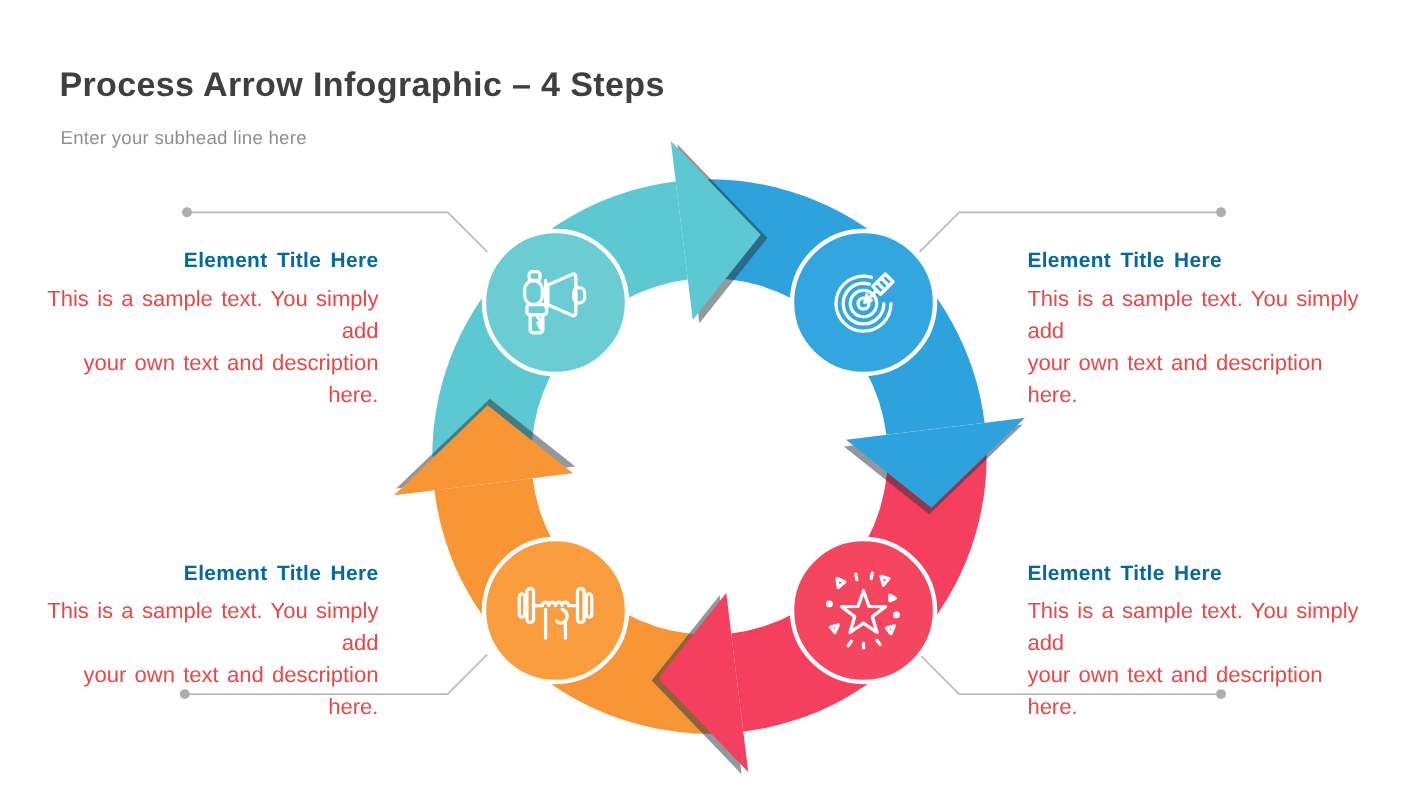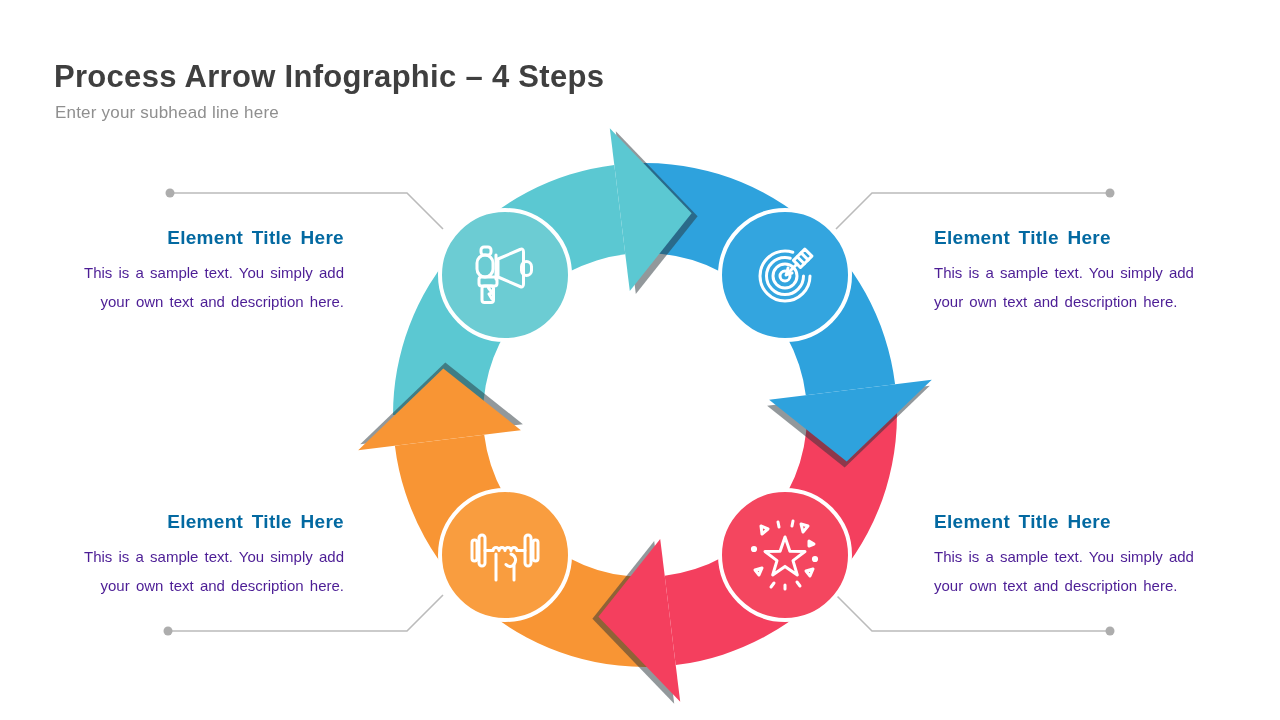--- a/index.html
+++ b/index.html
@@ -1,23 +1,23 @@
 <!DOCTYPE html>
 <html><head>
 <meta charset="utf-8">
 <style>
   html,body{margin:0;padding:0;background:#ffffff;}
   body{width:1280px;height:720px;overflow:hidden;font-family:"Liberation Sans",sans-serif;}
   .slide{position:relative;width:1280px;height:720px;background:#ffffff;margin-top:15px;}
   .heading{position:absolute;left:54px;top:44px;font-size:31px;font-weight:bold;color:#3F3F3F;letter-spacing:.3px;}
-  .subhead{position:absolute;left:55px;top:88px;font-size:17px;color:#8F8F8F;letter-spacing:.2px;}
+  .subhead{position:absolute;left:55px;top:101px;font-size:17px;color:#8F8F8F;letter-spacing:.2px;}
   .diagram-svg{position:absolute;left:0;top:0;width:1280px;height:720px;}
   .el{position:absolute;width:302px;}
   .el .t{font-size:19px;font-weight:bold;color:#0369a1;letter-spacing:.3px;word-spacing:3px;}
-  .el .d{margin-top:9px;font-size:15px;color:#4c1d95;line-height:29px;word-spacing:2px;}
+  .el .d{margin-top:9px;font-size:20px;color:#ef4444;line-height:29px;word-spacing:2px;}
   .el.tl{right:936px;top:212px;text-align:right;}
   .el.tr{left:934px;top:212px;text-align:left;}
   .el.bl{right:936px;top:496px;text-align:right;}
   .el.br{left:934px;top:496px;text-align:left;}
 </style>
 </head>
 <body>
 
 <div class="slide">
 

